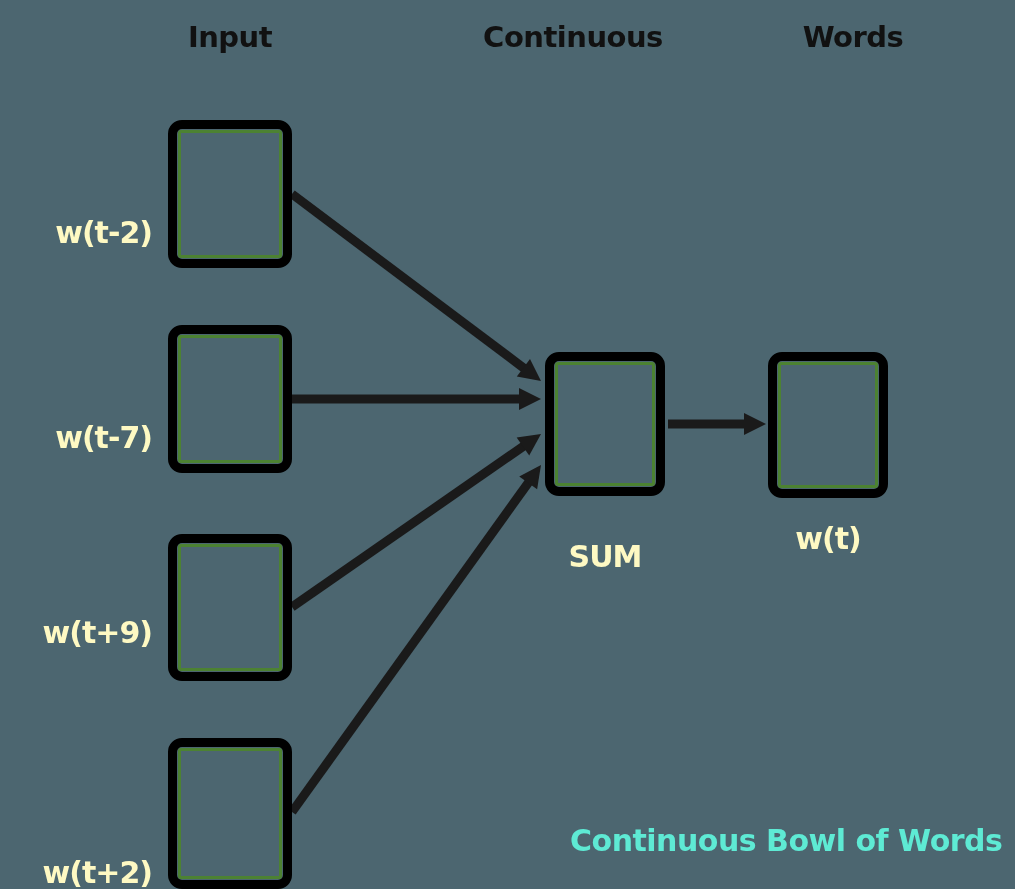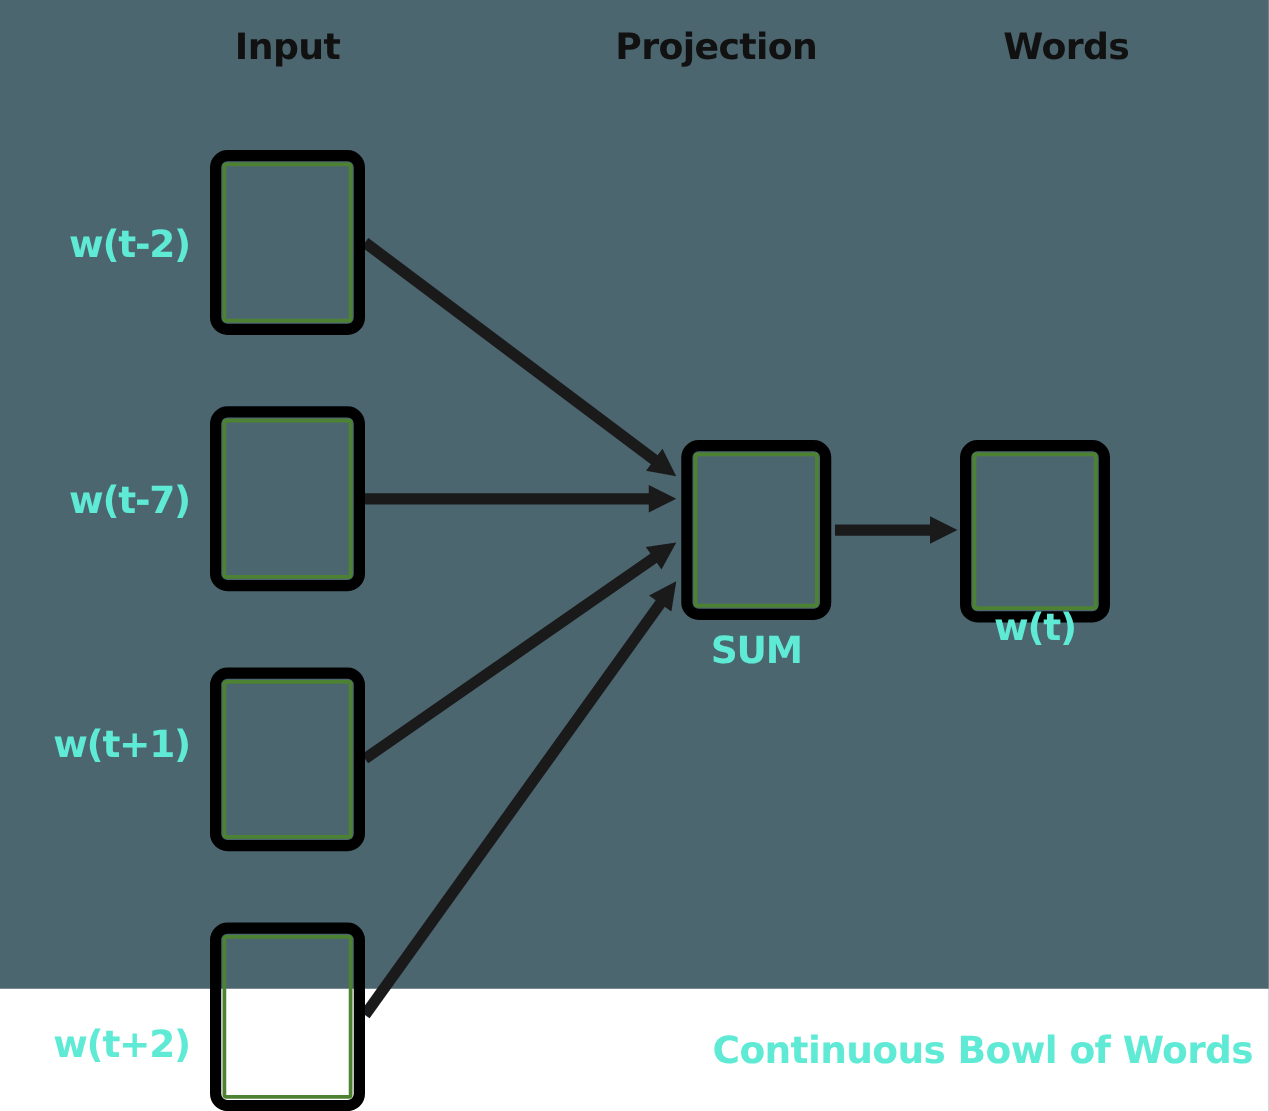--- a/index.html
+++ b/index.html
@@ -9,21 +9,21 @@
   }
   body {
     width: 1015px;
     height: 889px;
     overflow: hidden;
     font-family: "DejaVu Sans", sans-serif;
   }
   #canvas {
     position: relative;
     width: 1015px;
-    height: 791px;
+    height: 889px;
     background: #4c6670;
   }
   #wires {
     position: absolute;
     left: 0;
     top: 0;
     width: 1015px;
     height: 889px;
     pointer-events: none;
   }
@@ -50,27 +50,28 @@
     left: 1px;
     top: 1px;
     right: 1px;
     bottom: 1px;
     border: 3px solid #4c8232;
     border-radius: 3px;
     box-sizing: border-box;
   }
   .node-label {
     position: absolute;
-    color: #5eead4;
+    color: #fef9c3;
     font-family: "DejaVu Sans", sans-serif;
     font-weight: 700;
     font-size: 30px;
     letter-spacing: -1px;
     white-space: nowrap;
     z-index: 4;
+    margin-top: 36px;
   }
   .node-label.left {
     transform: translate(-100%, -50%);
     text-align: right;
   }
   .node-label.under {
     transform: translateX(-50%);
   }
   #caption {
     position: absolute;
@@ -106,21 +107,21 @@
         <polygon points="541,465 537.110934024114,489.28734579642673 519.2366837773271,476.4611546971473" fill="#1a1a1a"></polygon>
       </g>
       <g>
         <line x1="668" y1="424" x2="749" y2="424" stroke="#1a1a1a" stroke-width="9"></line>
         <polygon points="766,424 744,435 744,413" fill="#1a1a1a"></polygon>
       </g>
     </svg>
 
   <div id="headers">
       <div class="col-header" style="left: 230px; top: 20px;">Input</div>
-      <div class="col-header" style="left: 573px; top: 20px;">Projection</div>
+      <div class="col-header" style="left: 573px; top: 20px;">Continuous</div>
       <div class="col-header" style="left: 853px; top: 20px;">Words</div>
     </div>
   <div id="nodes">
       <div class="node" style="left: 168px; top: 120px; width: 124px; height: 148px;">
         <div class="inner"></div>
       </div>
       <div class="node" style="left: 168px; top: 325px; width: 124px; height: 148px;">
         <div class="inner"></div>
       </div>
       <div class="node" style="left: 168px; top: 534px; width: 124px; height: 147px;">
@@ -132,21 +133,21 @@
       <div class="node" style="left: 545px; top: 352px; width: 120px; height: 144px;">
         <div class="inner"></div>
       </div>
       <div class="node" style="left: 768px; top: 352px; width: 120px; height: 146px;">
         <div class="inner"></div>
       </div>
     </div>
   <div id="labels">
       <div class="node-label left" style="left: 152px; top: 196px;">w(t-2)</div>
       <div class="node-label left" style="left: 152px; top: 401px;">w(t-7)</div>
-      <div class="node-label left" style="left: 152px; top: 596px;">w(t+1)</div>
+      <div class="node-label left" style="left: 152px; top: 596px;">w(t+9)</div>
       <div class="node-label left" style="left: 152px; top: 836px;">w(t+2)</div>
       <div class="node-label under" style="left: 605px; top: 503px;">SUM</div>
       <div class="node-label under" style="left: 828px; top: 485px;">w(t)</div>
     </div>
 
   <div id="caption" style="left: 570px; top: 823px;">Continuous Bowl of Words</div>
 
 </div>
 
 </body></html>

